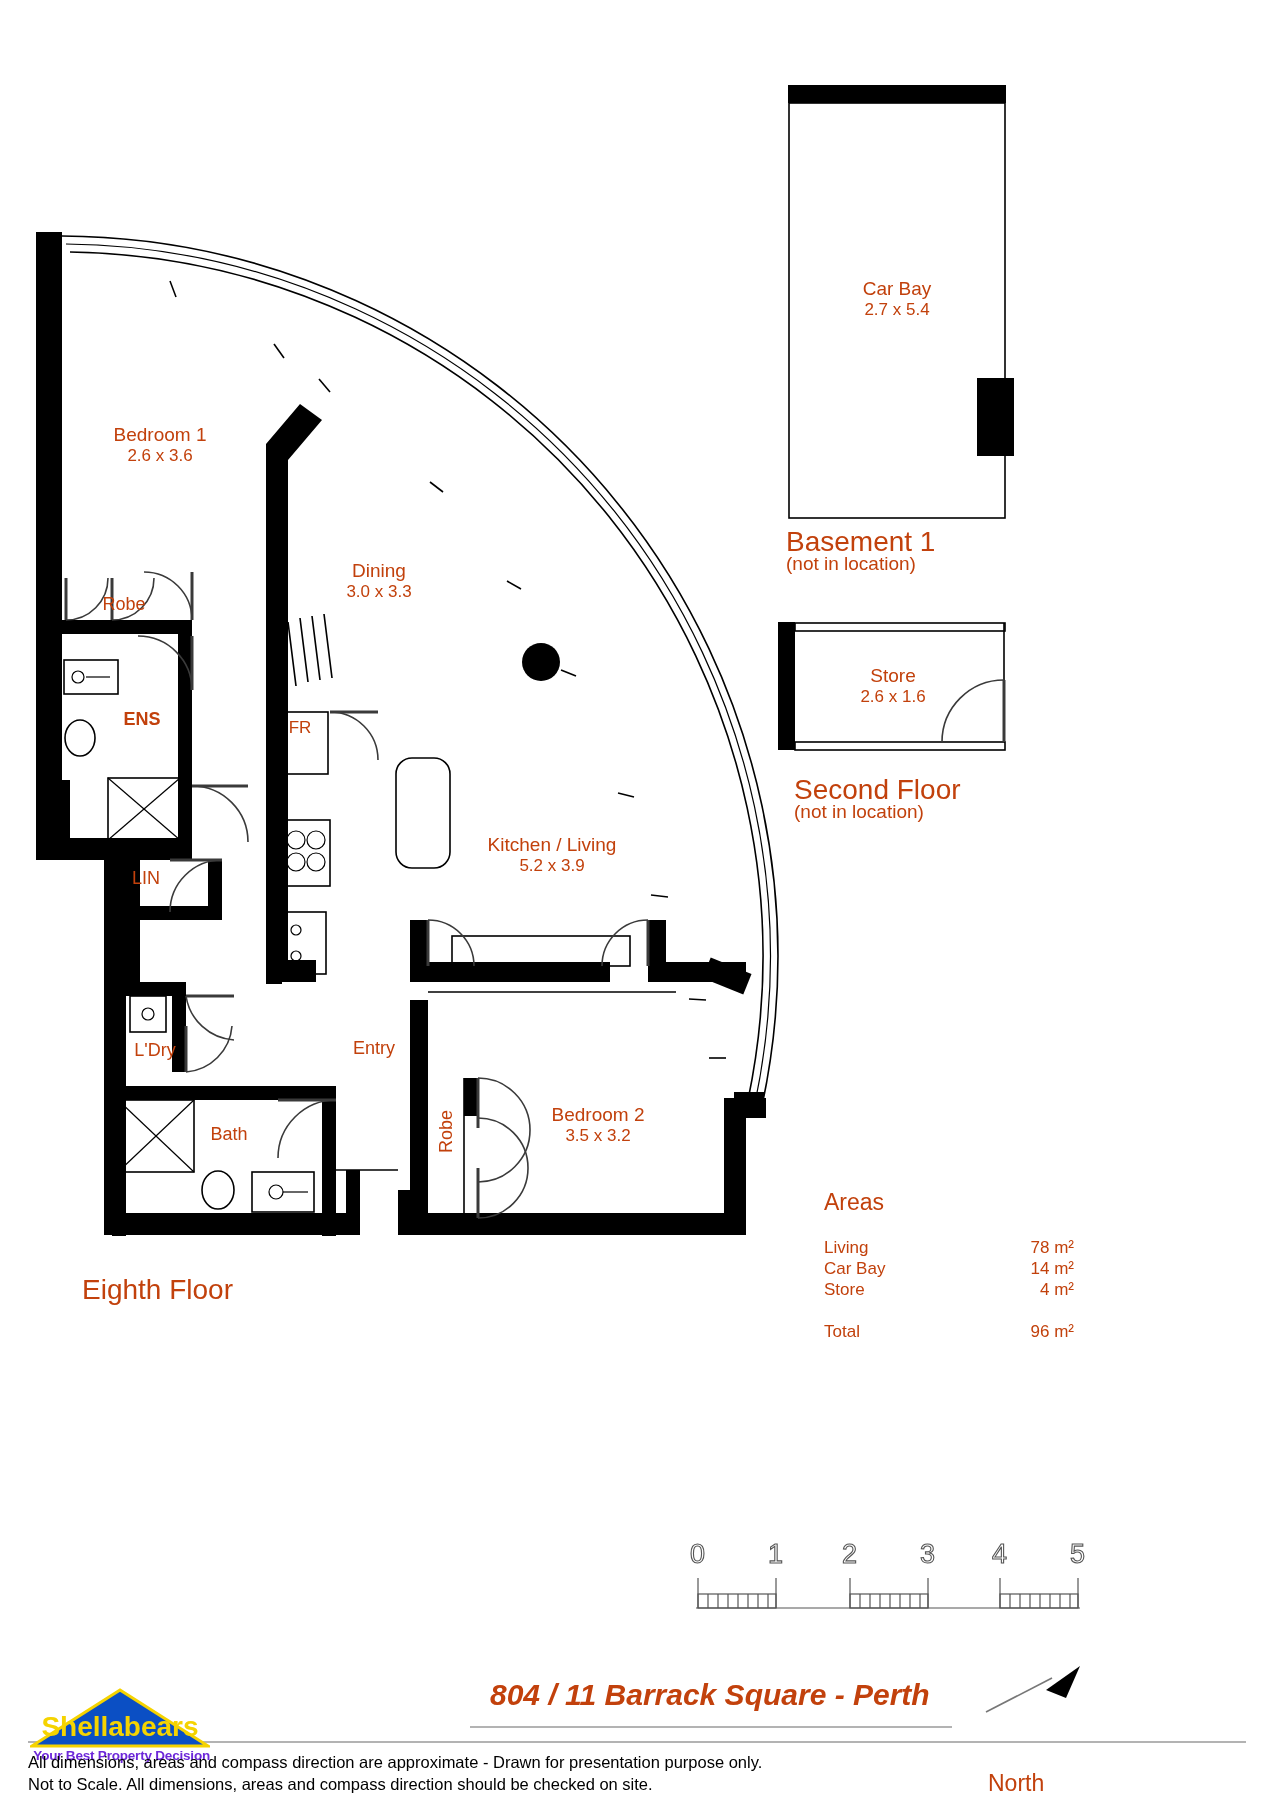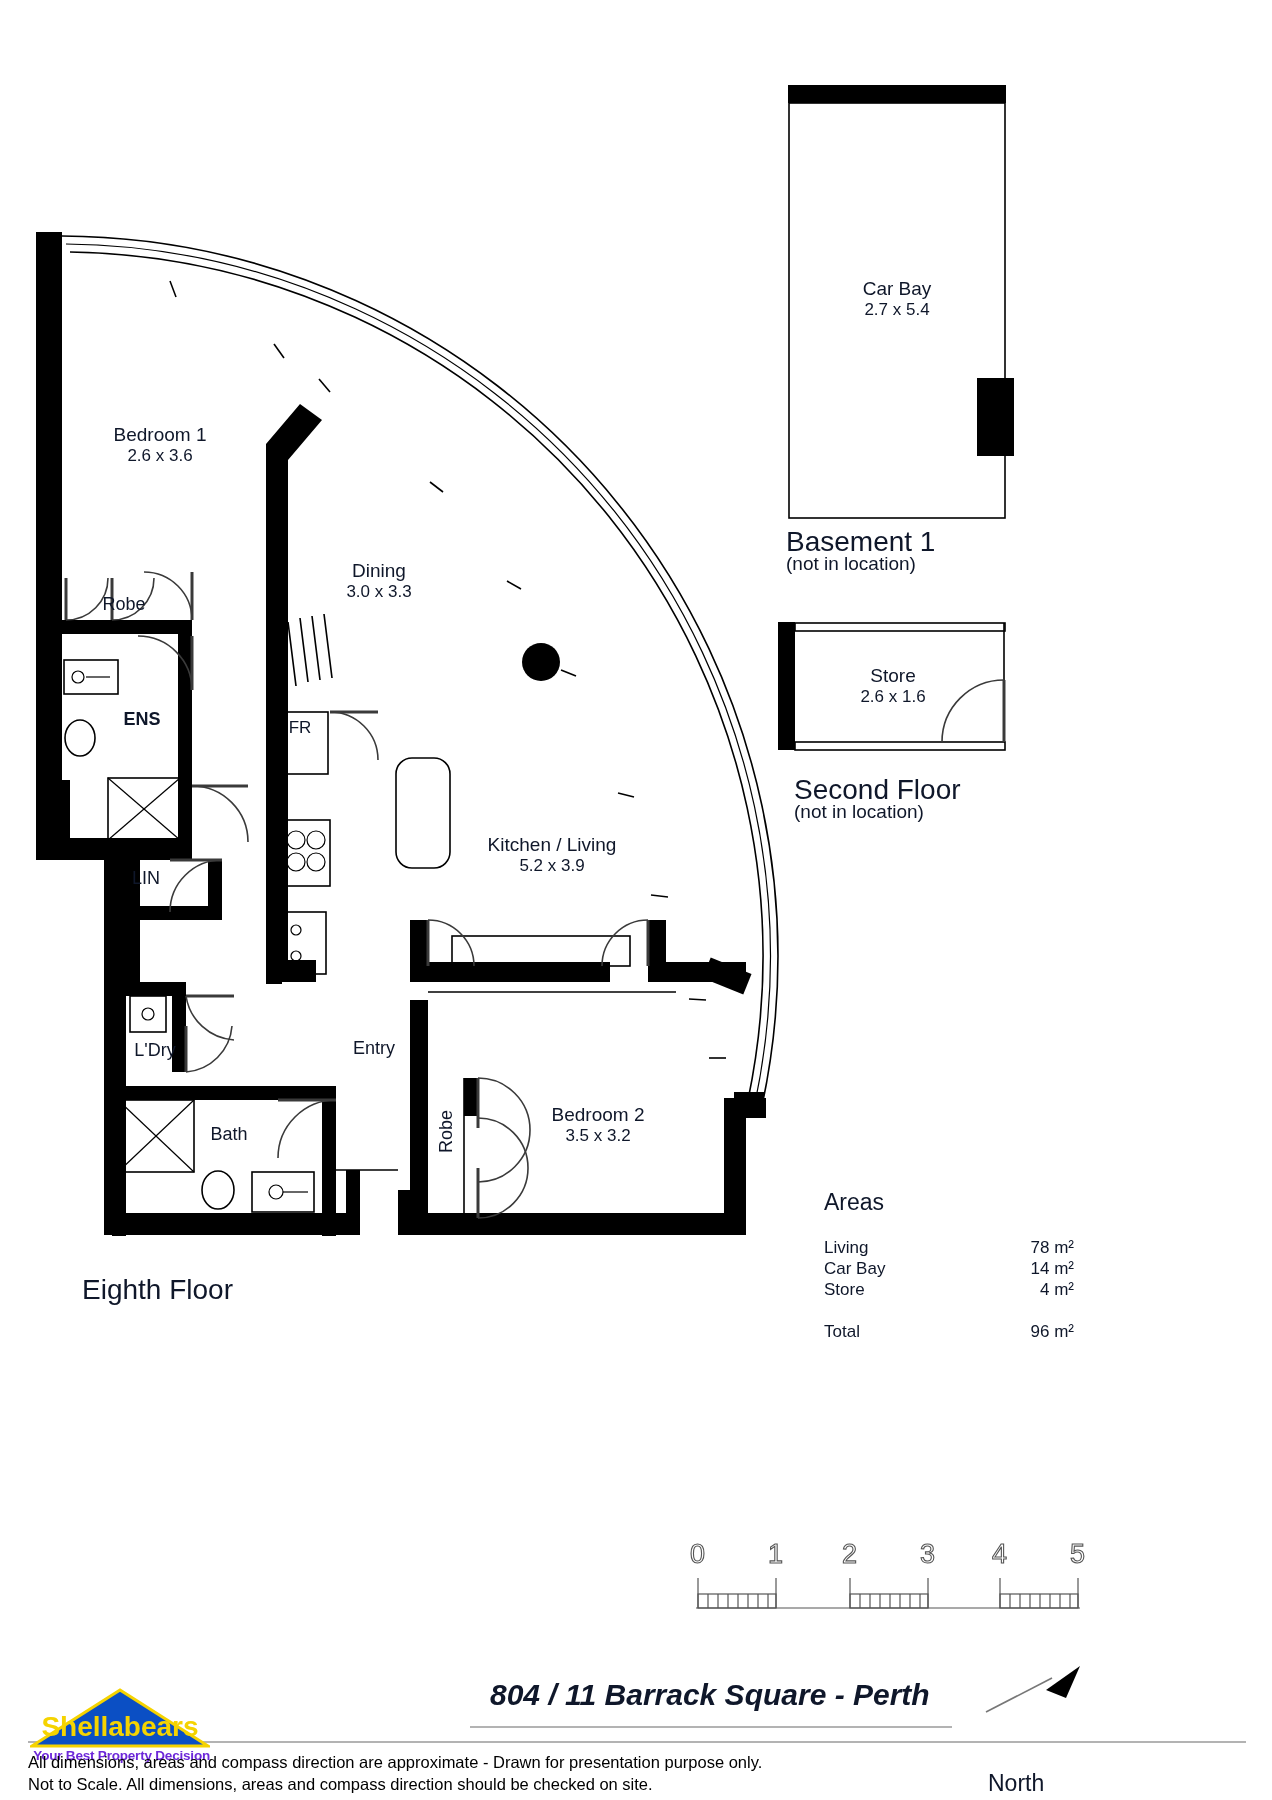--- a/index.html
+++ b/index.html
@@ -28,21 +28,21 @@
   .door-arc   { fill: none; stroke: #3a3a3a; stroke-width: 1.6; }
   .door-leaf  { fill: none; stroke: #3a3a3a; stroke-width: 3; }
   .fixture    { fill: none; stroke: #000000; stroke-width: 1.6; }
   .fixture-thin { fill: none; stroke: #000000; stroke-width: 1.2; }
   .scale-line { fill: none; stroke: #555555; stroke-width: 1.2; }
   .rule       { fill: none; stroke: #9a9a9a; stroke-width: 1.6; }
 
   .lbl {
     position: absolute;
     font-family: "Liberation Sans", sans-serif;
-    color: #0f172a;
+    color: #c2410c;
     white-space: nowrap;
     line-height: 1.16;
   }
   .room-name { font-size: 19px; text-align: center; }
   .room-dim  { font-size: 17px; text-align: center; }
   .room-block { text-align: center; transform: translateX(-50%); }
   .small-room { font-size: 18px; text-align: center; transform: translateX(-50%); }
   .floor-title { font-size: 28px; }
   .floor-sub   { font-size: 19px; }
 

